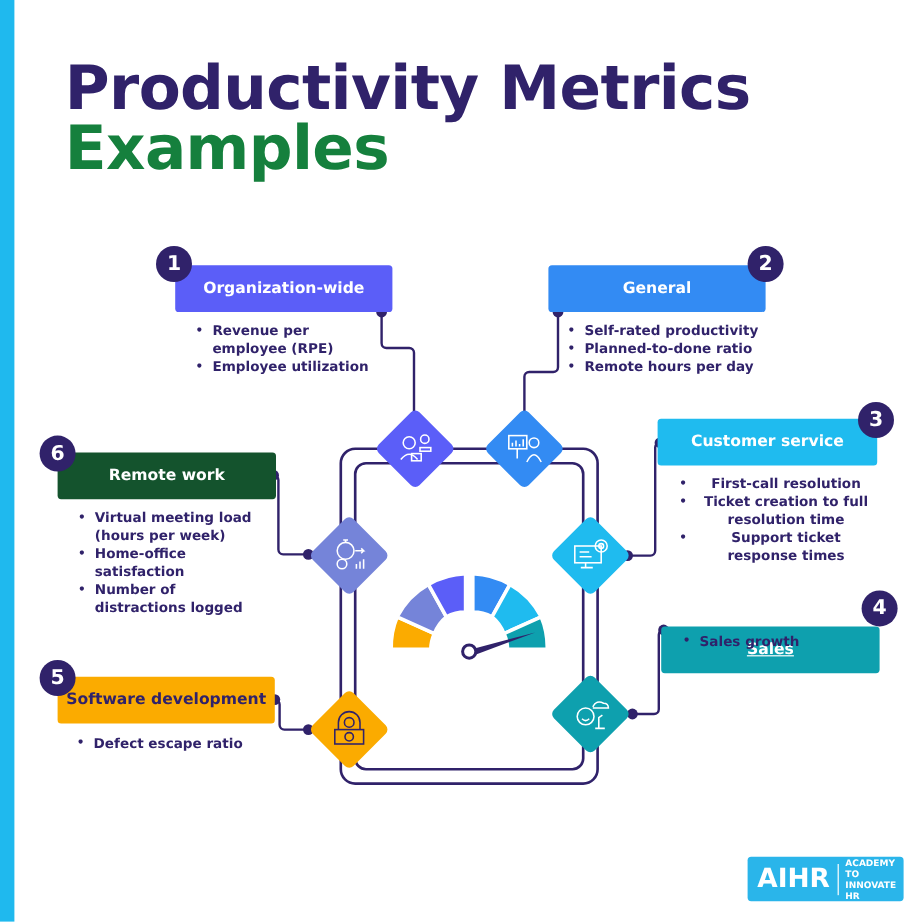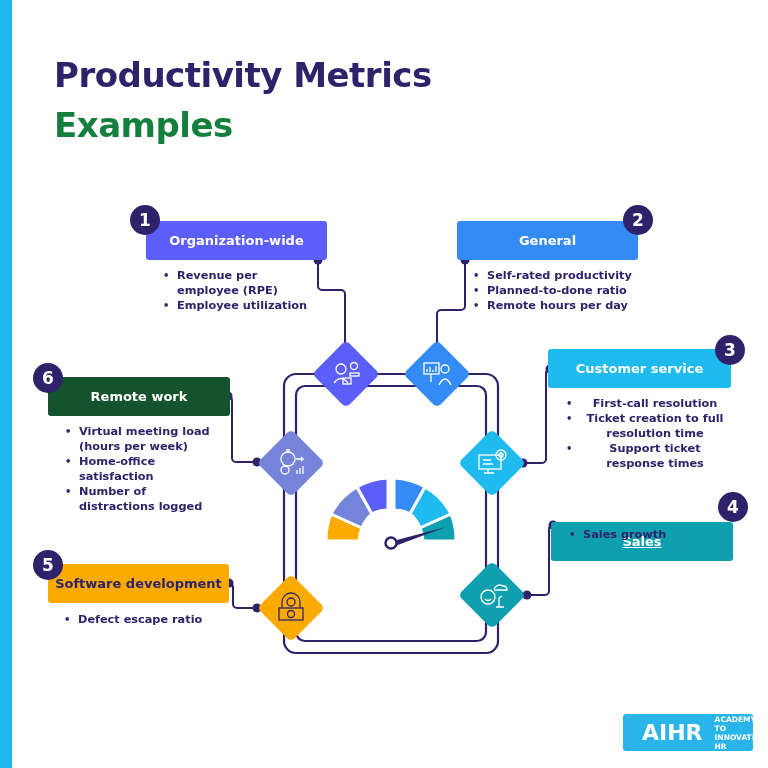--- a/index.html
+++ b/index.html
@@ -1,30 +1,30 @@
 <!DOCTYPE html>
 <html><head>
 <meta charset="utf-8">
 <style>
   html,body{margin:0;padding:0;}
   body{width:768px;height:768px;position:relative;overflow:hidden;background:#ffffff;font-family:"DejaVu Sans","Liberation Sans",sans-serif;}
   .stripe{position:absolute;left:0;top:0;width:12px;height:768px;background:#1fb9ee;}
-  .title{position:absolute;left:54px;top:50px;margin:0;font-family:"DejaVu Sans",sans-serif;font-weight:bold;font-size:34px;line-height:50px;letter-spacing:-0.5px;}
+  .title{position:absolute;left:54px;top:50px;margin:0;font-family:"DejaVu Sans",sans-serif;font-weight:bold;font-size:51px;line-height:50px;letter-spacing:-0.5px;}
   .title .l1{display:block;color:#30226a;}
   .title .l2{display:block;color:#15803d;}
   svg.lines{position:absolute;left:0;top:0;}
   .box{position:absolute;height:39px;border-radius:3px;display:flex;align-items:center;justify-content:center;color:#fff;font-weight:bold;font-size:13px;}
   .badge{position:absolute;width:30px;height:30px;border-radius:50%;background:#30226a;color:#fff;font-weight:bold;font-size:17px;display:flex;align-items:center;justify-content:center;}
   ul.items{position:absolute;margin:0;padding:0;list-style:none;color:#30226a;font-size:11.3px;line-height:15px;font-weight:bold;}
   ul.items li{position:relative;padding-left:15px;}
   ul.items li::before{content:"•";position:absolute;left:1px;top:0;font-size:10px;}
   .diamond{position:absolute;width:48px;height:48px;border-radius:5px;transform:rotate(45deg);}
   .dicon{position:absolute;width:36px;height:36px;}
   .logo{position:absolute;left:623px;top:714px;width:130px;height:37px;background:#2ab5ea;border-radius:3px;display:flex;align-items:center;color:#fff;}
-  .logo .mark{font-weight:bold;font-size:22px;padding-left:8px;letter-spacing:0px;margin-left:11px;}
+  .logo .mark{font-weight:bold;font-size:22px;padding-left:8px;letter-spacing:0px;}
   .logo .sep{width:1px;height:26px;background:#fff;margin:0 6px;}
   .logo .tag{font-size:7.5px;font-weight:bold;line-height:9px;}
 </style>
 </head>
 <body>
 
 <div class="stripe"></div>
 
 <h1 class="title">
   <span class="l1">Productivity Metrics</span>

